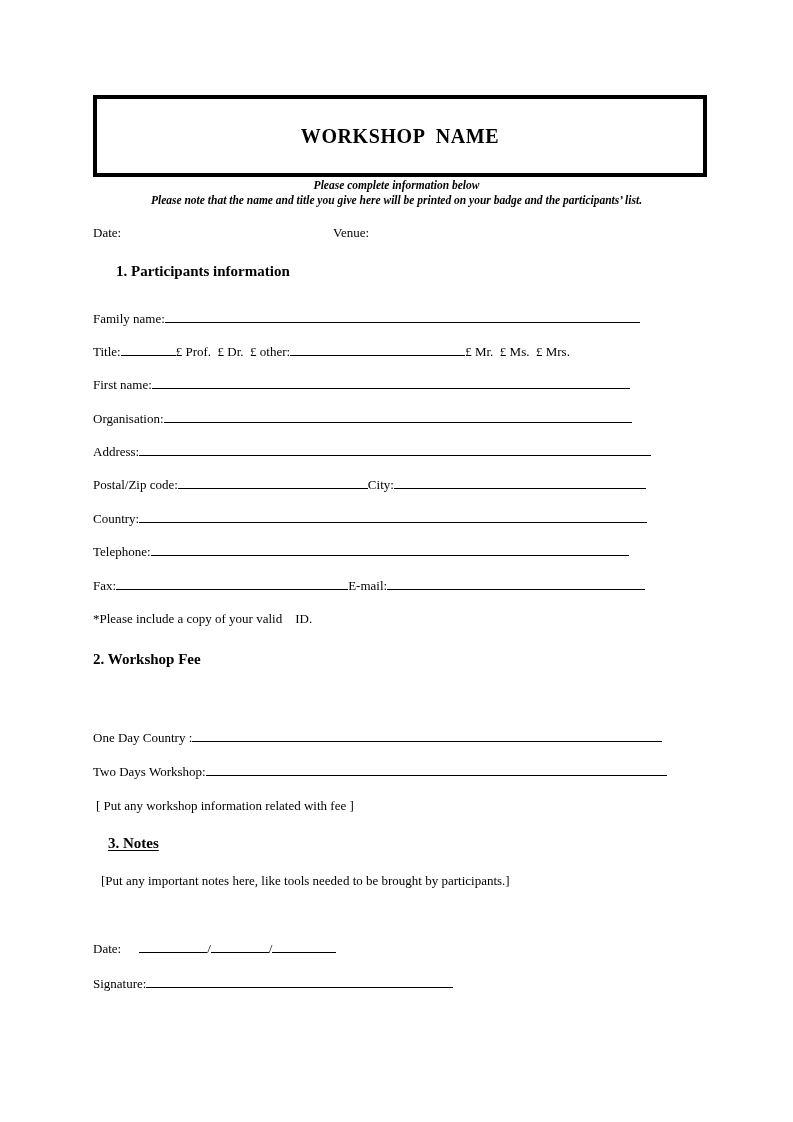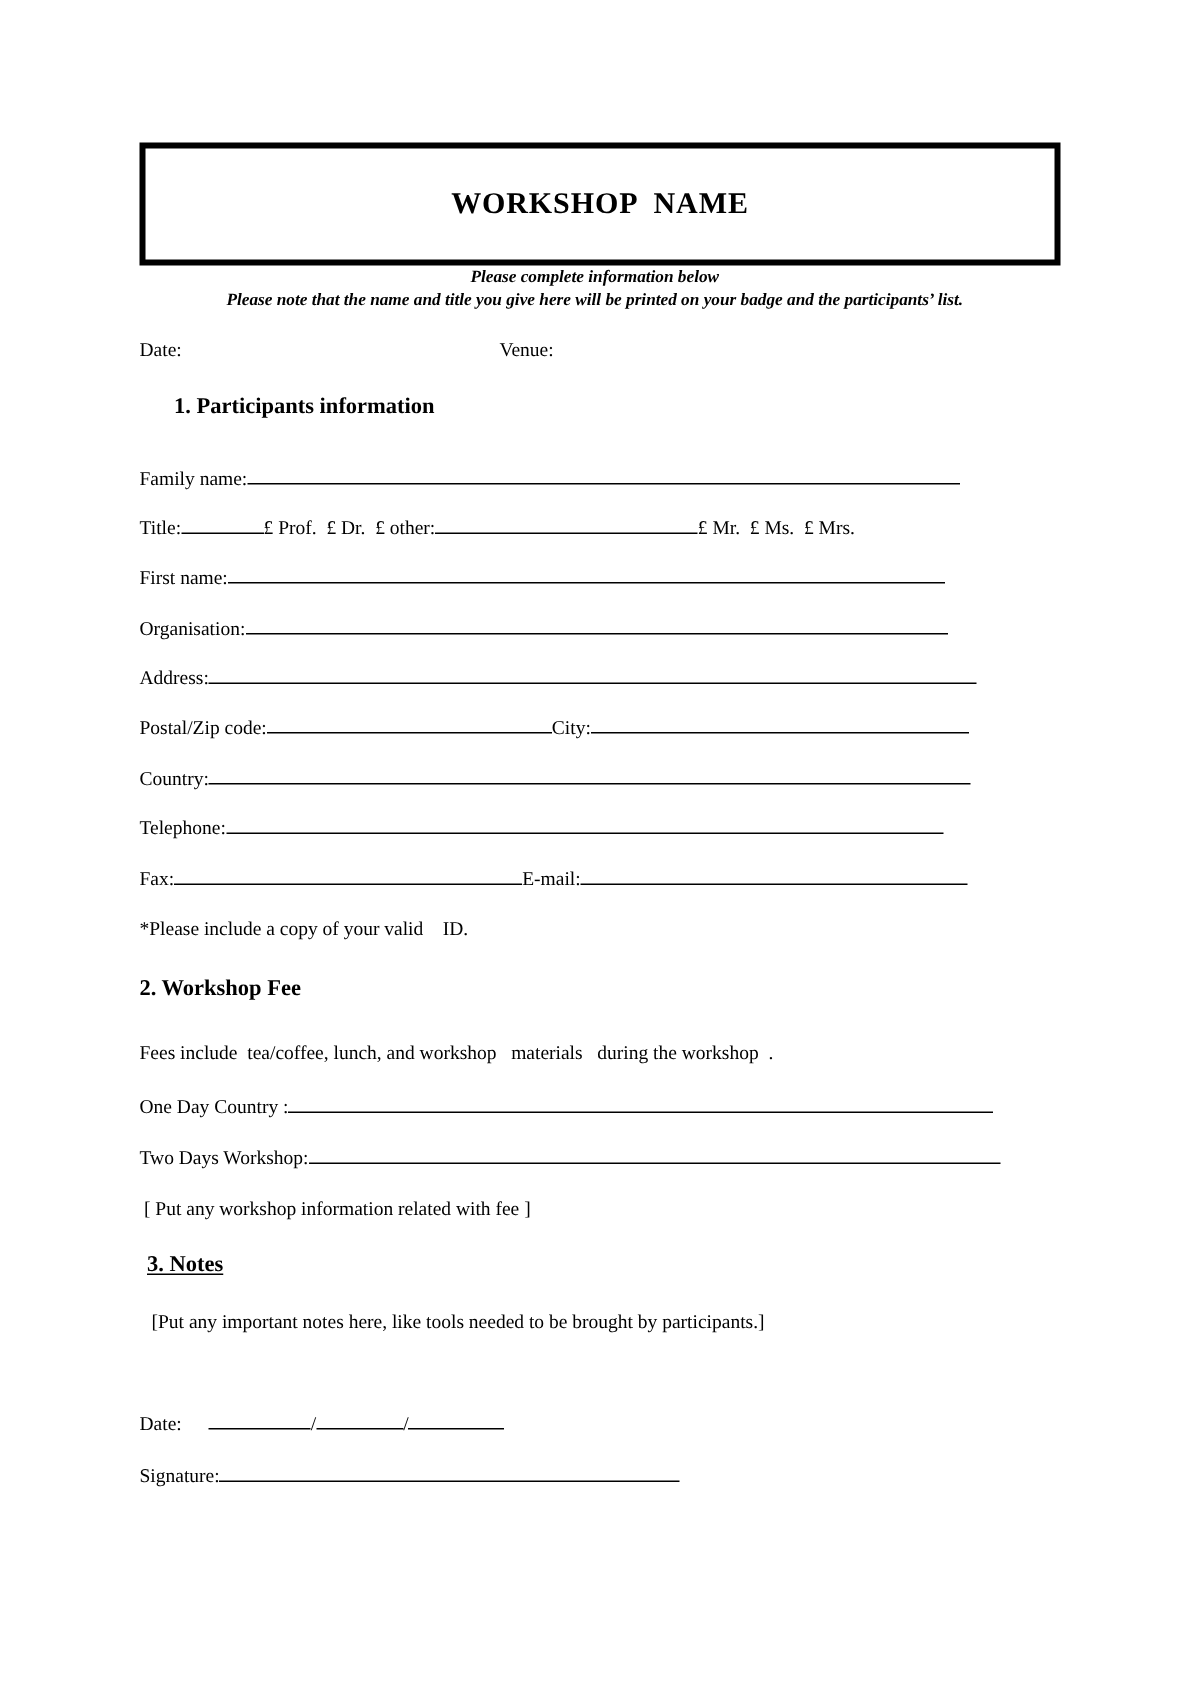--- a/index.html
+++ b/index.html
@@ -129,29 +129,28 @@
   <div class="row" style="left:93px; top:510px;"><span>Country:</span><span class="rule" style="width:508px;"></span></div>
 
   <div class="row" style="left:93px; top:543px;"><span>Telephone:</span><span class="rule" style="width:478px;"></span></div>
 
   <div class="row" style="left:93px; top:577px;"><span>Fax:</span><span class="rule" style="width:232px;"></span><span>E-mail:</span><span class="rule" style="width:258px;"></span></div>
 
   <div class="note" style="left:93px; top:611px;">*Please include a copy of your valid    ID.</div>
 
   <div class="heading" style="left:93px; top:651px;">2. Workshop Fee</div>
 
-  <div class="note" style="left:93px; top:694px;">Fees include  tea/coffee, lunch, and workshop   materials   during the workshop  .</div>
 
   <div class="row" style="left:93px; top:729px;"><span>One Day Country :</span><span class="rule" style="width:470px;"></span></div>
 
   <div class="row" style="left:93px; top:763px;"><span>Two Days Workshop:</span><span class="rule" style="width:461px;"></span></div>
 
   <div class="note" style="left:96px; top:798px;">[ Put any workshop information related with fee ]</div>
 
-  <div class="heading underlined" style="left:98px; top:835px;">3. Notes</div>
+  <div class="heading underlined" style="left:108px; top:835px;">3. Notes</div>
 
   <div class="note" style="left:101px; top:873px;">[Put any important notes here, like tools needed to be brought by participants.]</div>
 
   <div class="row" style="left:93px; top:975px;"><span>Signature:</span><span class="rule" style="width:307px;"></span></div>
 
   <div class="row" style="left:93px; top:940px;"><span>Date:</span><span style="display:inline-block; width:18px;"></span><span class="seg" style="width:68px;"></span><span>/</span><span class="seg" style="width:58px;"></span><span>/</span><span class="seg" style="width:64px;"></span></div>
 
 </div>
 
 </body></html>

